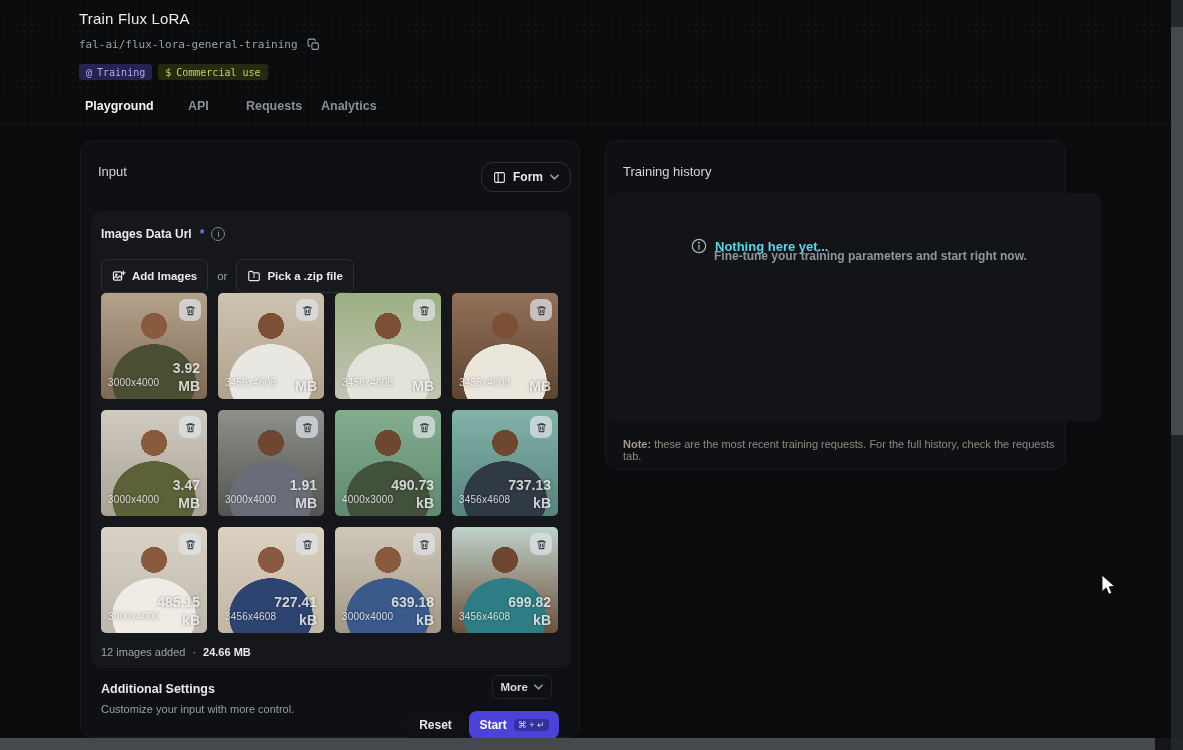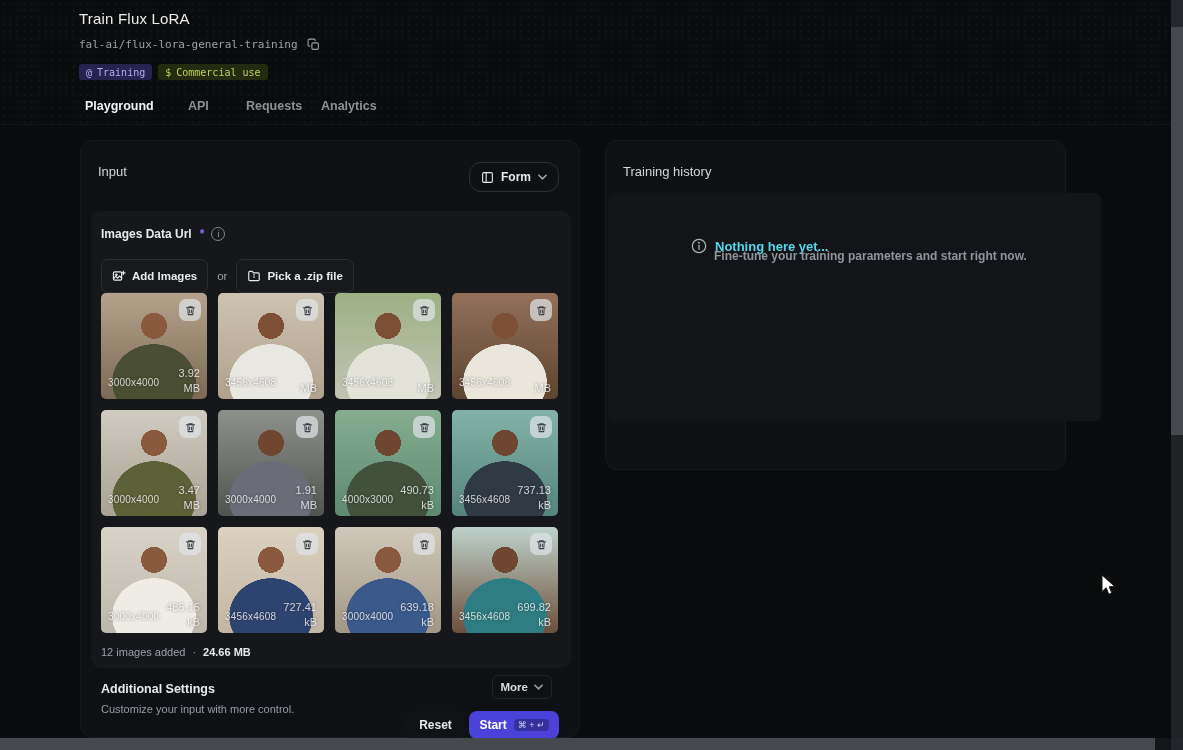--- a/index.html
+++ b/index.html
@@ -26,21 +26,21 @@
   .tab { position:absolute; top:0; font-size:12.5px; font-weight:700; color:#8b9096; cursor:pointer; }
   .tab.active { color:#f2f3f4; }
   .tab-api { font-weight:700; }
 
   
   .card { position:absolute; background:#0e1013; border:1px solid #16191d; border-radius:12px; }
   .input-card { left:80px; top:140px; width:500px; height:598px; }
   .history-card { left:605px; top:140px; width:461px; height:330px; }
   .card-title { position:absolute; left:17px; top:23px; font-size:13px; color:#d3d5d8; }
 
-  .form-btn { position:absolute; right:20px; top:21px; height:30px; display:flex; align-items:center;
+  .form-btn { position:absolute; right:8px; top:21px; height:30px; display:flex; align-items:center;
               gap:7px; padding:0 11px; border:1px solid #2b2f35; border-radius:12px; background:transparent;
               cursor:pointer; }
   .form-btn .lbl { font-size:12px; font-weight:700; color:#e9eaec; }
 
   .field-section { position:absolute; left:10px; top:70px; width:480px; height:457px;
                    background:#15171a; border-radius:10px; }
   .field-label-row { position:absolute; left:10px; top:16px; display:flex; align-items:center; gap:7px; }
   .field-label { font-size:12px; font-weight:700; color:#e8eaed; }
   .req { color:#8f6cf7; font-weight:700; font-size:12px; margin-left:1px; }
   .info-icon { width:14px; height:14px; border:1.3px solid #81878e; border-radius:50%; color:#9aa0a7;
@@ -53,22 +53,22 @@
   .or-text { font-size:11.5px; color:#9aa0a7; }
 
   .image-grid { position:absolute; left:10px; top:82px; display:grid;
                 grid-template-columns:repeat(4,106px); grid-auto-rows:106px; gap:11px; }
   .thumb { position:relative; border-radius:5px; overflow:hidden; }
   .thumb-del { position:absolute; top:6px; right:6px; width:22px; height:22px; border:none;
                border-radius:7px; background:rgba(223,227,232,0.72); display:flex; align-items:center;
                justify-content:center; cursor:pointer; }
   .thumb-dim { position:absolute; left:7px; bottom:11px; font-size:10px; color:rgba(255,255,255,0.78);
                text-shadow:0 0 3px rgba(0,0,0,0.45); letter-spacing:.2px; }
-  .thumb-size { position:absolute; right:7px; bottom:4px; text-align:right; font-size:11px;
-                color:rgba(255,255,255,0.78); text-shadow:0 0 3px rgba(0,0,0,0.45); line-height:1.3; }
+  .thumb-size { position:absolute; right:7px; bottom:4px; text-align:right; font-size:14px;
+                color:rgba(255,255,255,0.78); text-shadow:0 0 3px rgba(0,0,0,0.45); line-height:1.3;font-weight:bold; }
   .thumb-size span { display:block; }
 
   .summary-row { position:absolute; left:10px; top:435px; display:flex; gap:7px; align-items:baseline;
                  font-size:11px; color:#9ca1a8; }
   .summary-total { color:#e8eaed; font-weight:700; }
 
   .addl-title { position:absolute; left:20px; top:541px; font-size:12.5px; font-weight:700; color:#e8eaec;text-align:center; }
   .more-btn { position:absolute; right:27px; top:534px; height:24px; display:flex; align-items:center;
               gap:6px; padding:0 8px; background:transparent; border:1px solid #212429; border-radius:6px;
               cursor:pointer; }
@@ -355,20 +355,23 @@
     <div class="empty-row">
       <svg width="16" height="16" viewBox="0 0 24 24" fill="none" stroke="#aeb4ba" stroke-width="1.8">
         <circle cx="12" cy="12" r="10"></circle>
           <path d="M12 11v6" stroke-linecap="round"></path>
           <circle cx="12" cy="7.2" r="0.6" fill="#aeb4ba"></circle>
       </svg>
       <span class="empty-title">Nothing here yet...</span>
     </div>
     <div class="empty-sub">Fine-tune your training parameters and start right now.</div>
   </div>
+  <div class="note-row">
+    <b>Note:</b><span> these are the most recent training requests. For the full history, check the requests tab.</span>
+  </div>
 </section>
 
 <div class="vtrack"></div>
 <div class="vcorner-top"></div>
 <div class="vthumb"></div>
 <div class="htrack"></div>
 <div class="hthumb"></div>
 <div class="hcorner"></div>
 
 <div class="cursor">

